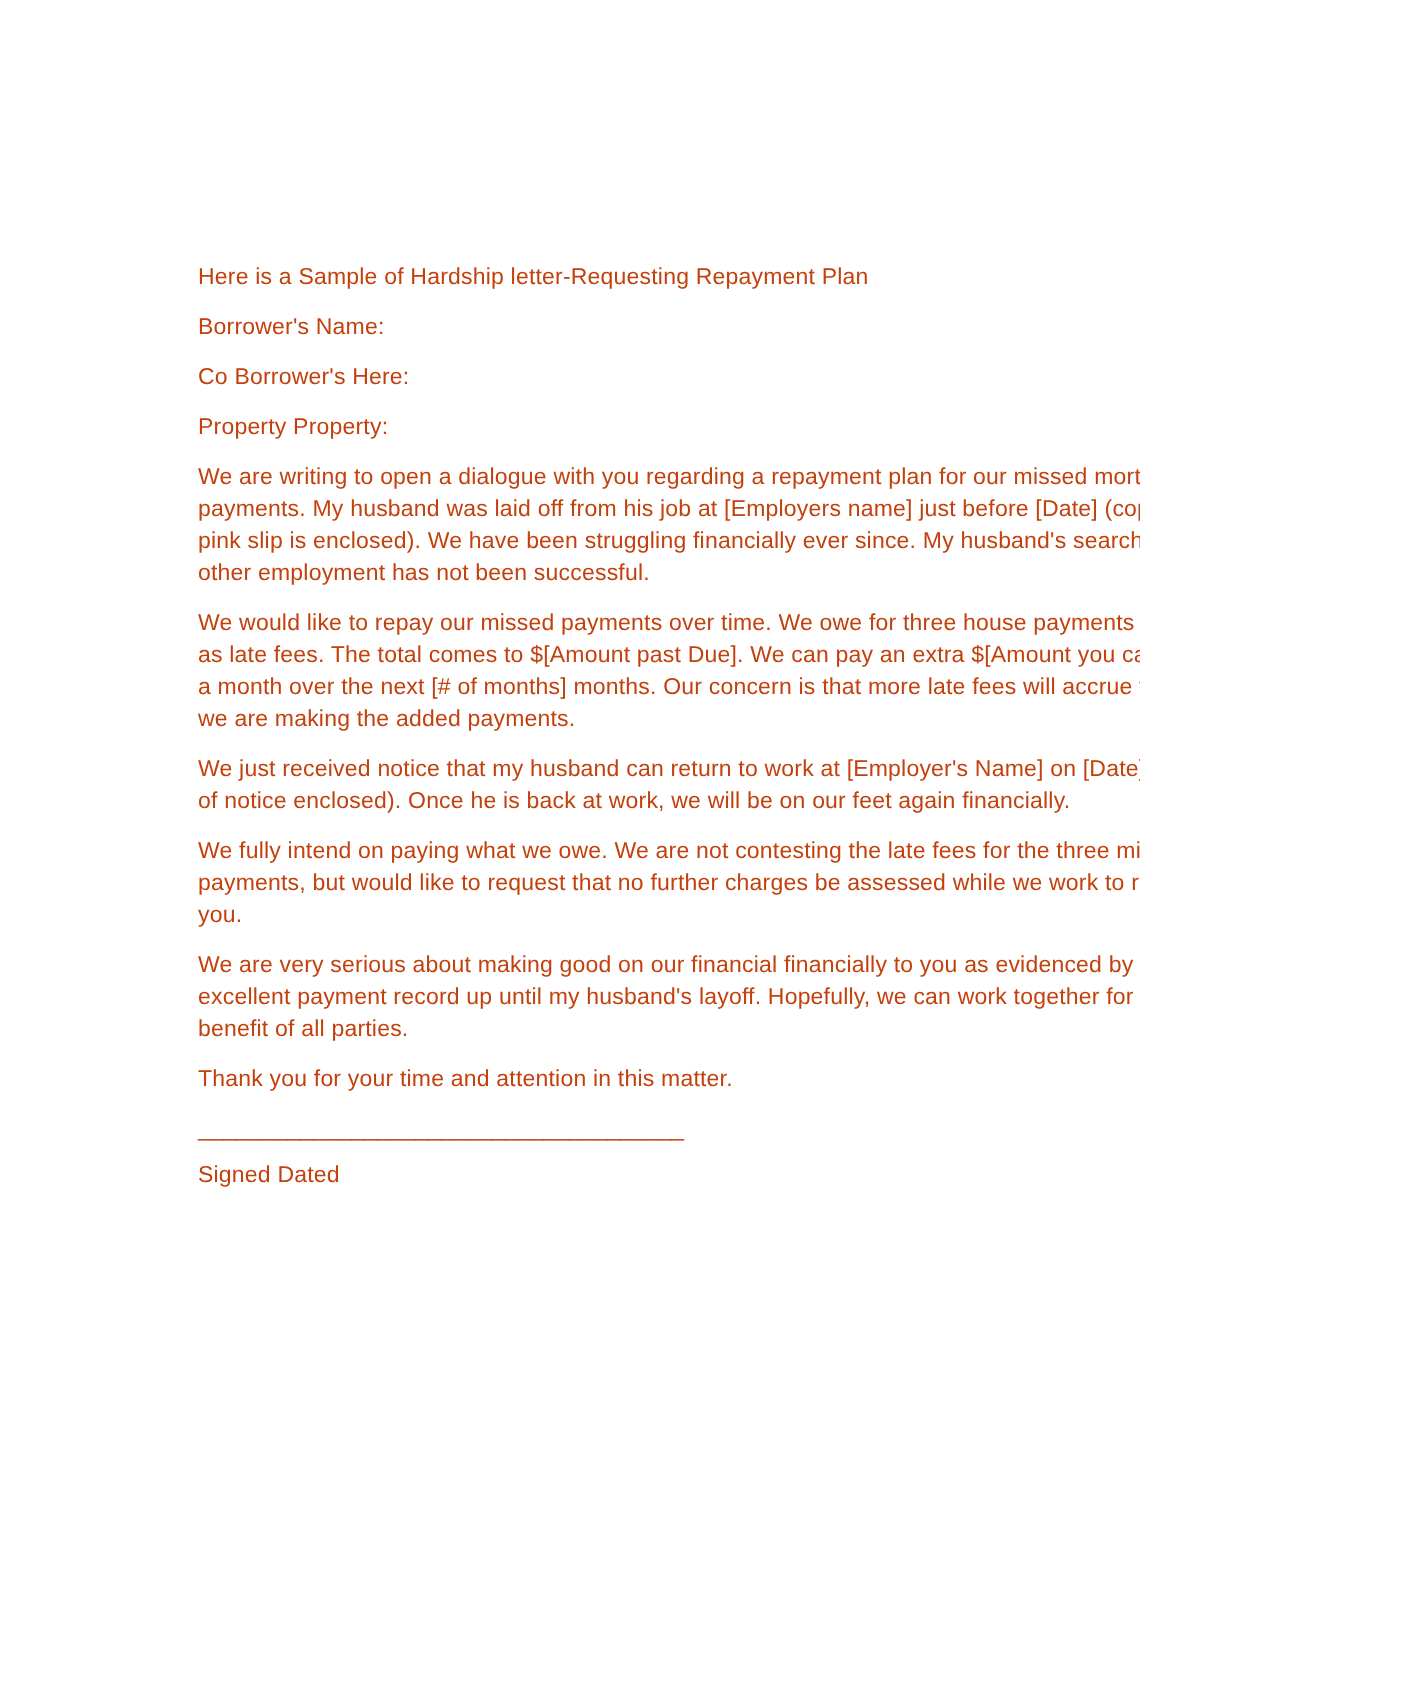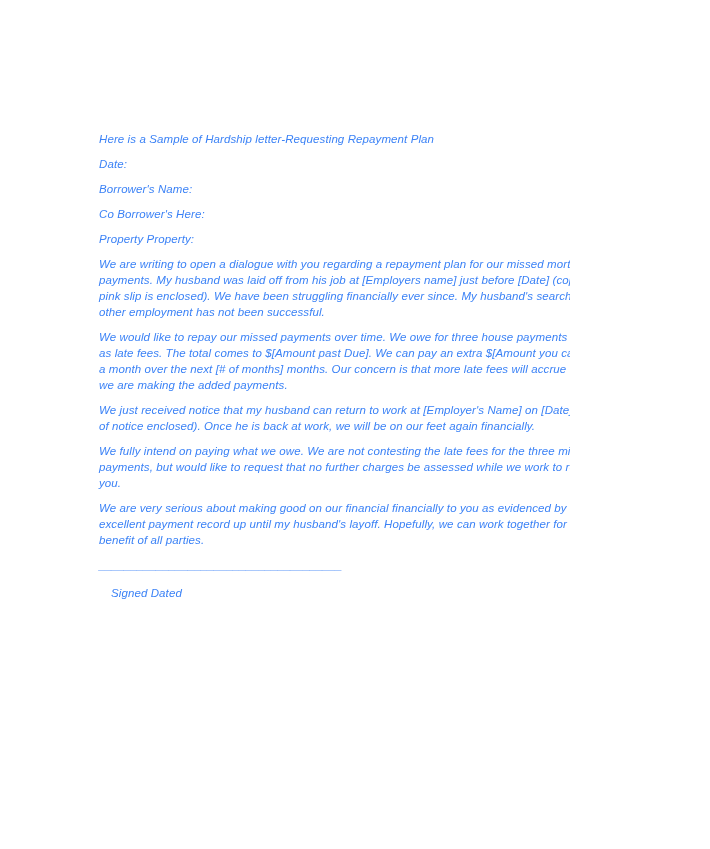--- a/index.html
+++ b/index.html
@@ -7,22 +7,21 @@
     padding: 0;
     background: #ffffff;
   }
   .page {
     position: relative;
     width: 570px;
     height: 849px;
     background: #ffffff;
     overflow: hidden;
     font-family: "Liberation Sans", sans-serif;
-    color: #3b82f6;
-    font-style: italic;
+    color: #c2410c;
   }
   .letter {
     position: absolute;
     left: 99px;
     top: 131px;
     width: 512px;
     font-size: 11.5px;
     line-height: 16px;
     letter-spacing: 0.1px;
   }
@@ -31,39 +30,39 @@
   }
   .para {
     text-align: left;
   }
   .signature-line {
     margin: 4px 0 7px 0;
     white-space: nowrap;
     letter-spacing: 0;
   }
   .signed-label {
-    margin: 12px;
+    margin: 0;
   }
 </style>
 </head>
 <body>
 
 <div class="page">
   <div class="letter">
 
     <p class="line">Here is a Sample of Hardship letter-Requesting Repayment Plan</p>
 
-    <p class="line">Date:</p>
     <p class="line">Borrower's Name:</p>
     <p class="line">Co Borrower's Here:</p>
     <p class="line">Property Property:</p>
 
     <p class="para">We are writing to open a dialogue with you regarding a repayment plan for our missed mortgage payments. My husband was laid off from his job at [Employers name] just before [Date] (copy of pink slip is enclosed). We have been struggling financially ever since. My husband's search for other employment has not been successful.</p>
     <p class="para">We would like to repay our missed payments over time. We owe for three house payments as well as late fees. The total comes to $[Amount past Due]. We can pay an extra $[Amount you can pay] a month over the next [# of months] months. Our concern is that more late fees will accrue while we are making the added payments.</p>
     <p class="para">We just received notice that my husband can return to work at [Employer's Name] on [Date] (copy of notice enclosed). Once he is back at work, we will be on our feet again financially.</p>
     <p class="para">We fully intend on paying what we owe. We are not contesting the late fees for the three missed payments, but would like to request that no further charges be assessed while we work to repay you.</p>
     <p class="para">We are very serious about making good on our financial financially to you as evidenced by our excellent payment record up until my husband's layoff. Hopefully, we can work together for the benefit of all parties.</p>
+    <p class="para">Thank you for your time and attention in this matter.</p>
 
     <p class="signature-line">______________________________________</p>
     <p class="signed-label">Signed Dated</p>
 
   </div>
 </div>
 
 </body></html>

